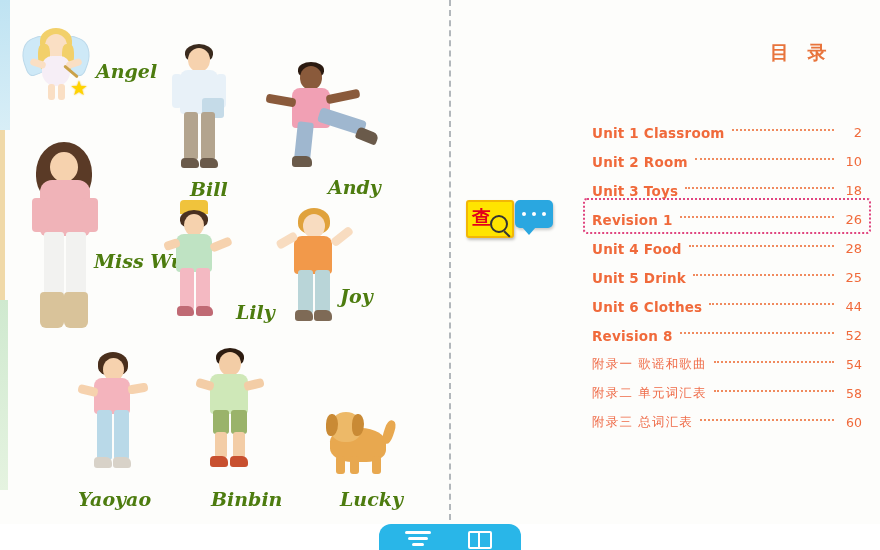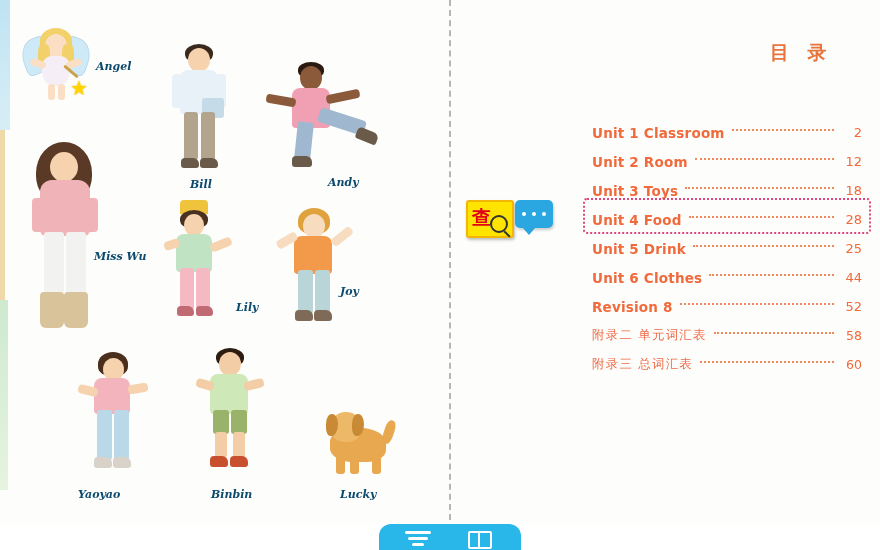--- a/index.html
+++ b/index.html
@@ -216,22 +216,22 @@
   
   .char {
     position: absolute;
   }
   .char .name {
     position: absolute;
     white-space: nowrap;
     font-family: "DejaVu Serif", serif;
     font-style: italic;
     font-weight: bold;
-    font-size: 11px;
-    color: #0c4a6e;
+    font-size: 19px;
+    color: #4d7c0f;
   }
   .fig {
     position: absolute;
   }
   .fig .head {
     position: absolute;
     border-radius: 50%;
   }
   .fig .hair {
     position: absolute;
@@ -454,46 +454,56 @@
 
   <div class="toc">
     <div class="toc-row">
       <span class="label">Unit 1 Classroom</span>
       <span class="dots"></span>
       <span class="page-no">2</span>
     </div>
     <div class="toc-row">
       <span class="label">Unit 2 Room</span>
       <span class="dots"></span>
-      <span class="page-no">12</span>
+      <span class="page-no">10</span>
     </div>
     <div class="toc-row">
       <span class="label">Unit 3 Toys</span>
       <span class="dots"></span>
       <span class="page-no">18</span>
     </div>
     <div class="toc-row">
+      <span class="label">Revision 1</span>
+      <span class="dots"></span>
+      <span class="page-no">26</span>
+    </div>
+    <div class="toc-row">
       <span class="label">Unit 4 Food</span>
       <span class="dots"></span>
       <span class="page-no">28</span>
     </div>
     <div class="toc-row">
       <span class="label">Unit 5 Drink</span>
       <span class="dots"></span>
       <span class="page-no">25</span>
     </div>
     <div class="toc-row">
       <span class="label">Unit 6 Clothes</span>
       <span class="dots"></span>
       <span class="page-no">44</span>
     </div>
     <div class="toc-row">
       <span class="label">Revision 8</span>
       <span class="dots"></span>
       <span class="page-no">52</span>
+    </div>
+    <div class="toc-row cn">
+      <span class="label">附录一 歌谣和歌曲</span>
+      <span class="dots"></span>
+      <span class="page-no">54</span>
     </div>
     <div class="toc-row cn">
       <span class="label">附录二 单元词汇表</span>
       <span class="dots"></span>
       <span class="page-no">58</span>
     </div>
     <div class="toc-row cn">
       <span class="label">附录三 总词汇表</span>
       <span class="dots"></span>
       <span class="page-no">60</span>

